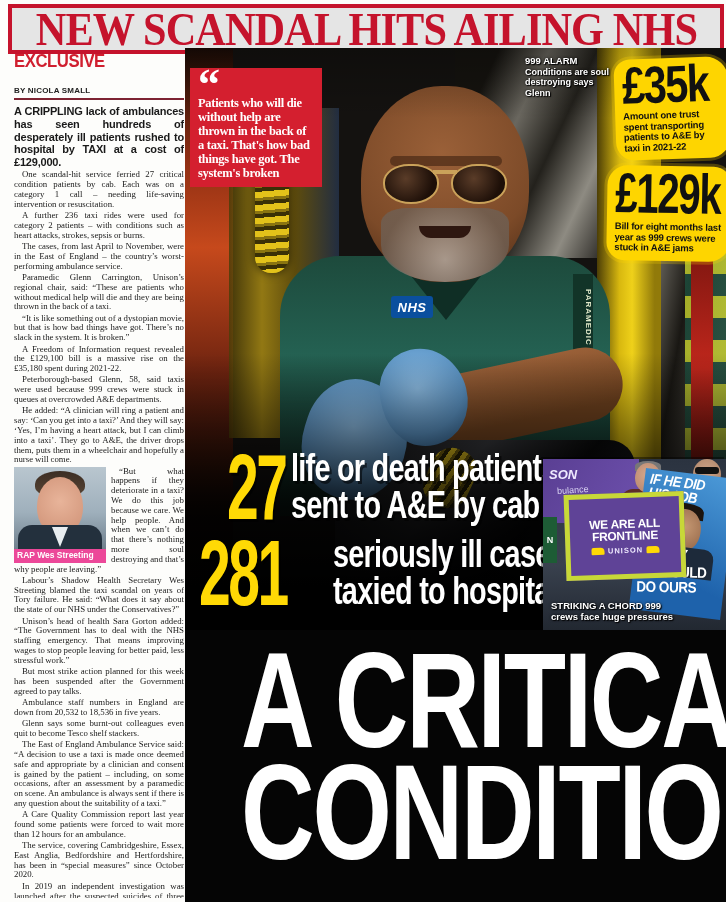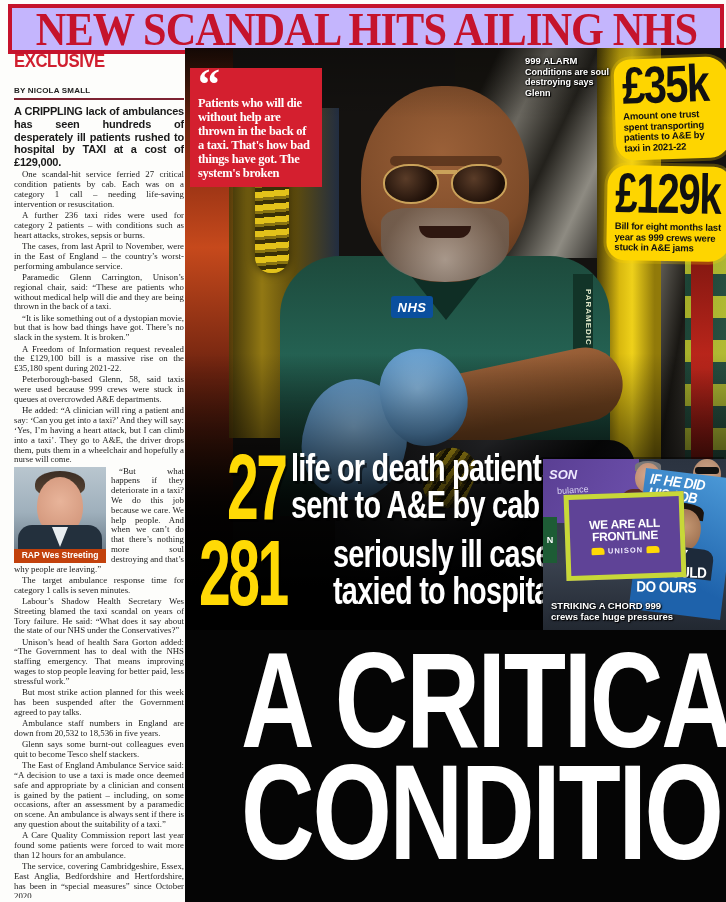--- a/index.html
+++ b/index.html
@@ -1,21 +1,21 @@
 <!DOCTYPE html>
 <html><head>
 <meta charset="utf-8">
 <style>
   html,body{margin:0;padding:0;background:#e8e8e8;}
   .page{position:relative;width:726px;height:902px;background:#fdfdfb;overflow:hidden;
         font-family:"Liberation Sans",sans-serif;}
   .abs{position:absolute;}
 
   
-  .banner{left:8px;top:4px;width:708px;height:42px;border:4px solid #c5132c;background:#c4b5fd;
+  .banner{left:8px;top:4px;width:708px;height:42px;border:4px solid #c5132c;background:#e5e5e5;
           display:flex;align-items:center;justify-content:center;overflow:hidden;}
   .banner span{font-family:"Liberation Serif",serif;font-weight:bold;color:#c5132c;font-size:47px;
           white-space:nowrap;transform:scaleX(.9);letter-spacing:-1px;line-height:36px;}
 
   
   .column{left:14px;top:52px;width:170px;height:846px;overflow:hidden;color:#1a1a1a;}
   .kicker{color:#d01f2f;font-weight:bold;font-size:19px;letter-spacing:-.5px;transform:scaleX(.88);
           transform-origin:left;line-height:17px;}
   .byline{font-size:8px;font-weight:bold;color:#222;letter-spacing:.2px;margin-top:17px;}
   .rule{height:2px;background:#7d2332;margin:3px 0 5px 0;}
@@ -25,21 +25,21 @@
   .wes{float:left;width:92px;margin:2px 5px 1px 0;}
   .wes-pic{position:relative;width:92px;height:82px;background:linear-gradient(180deg,#b9c6cf,#9fb0bc 55%,#70808d);overflow:hidden;}
   .wes-face{position:absolute;left:23px;top:10px;width:46px;height:58px;border-radius:50% 50% 46% 46%;
             background:radial-gradient(circle at 50% 42%,#e8b49a,#d59a7f 70%,#b87f66);}
   .wes-hair{position:absolute;left:21px;top:4px;width:50px;height:26px;border-radius:50% 50% 40% 40%;
             background:linear-gradient(180deg,#3c2e24,#574434);}
   .wes-suit{position:absolute;left:4px;top:58px;width:84px;height:26px;border-radius:14px 14px 0 0;
             background:#23303d;}
   .wes-shirt{position:absolute;left:38px;top:60px;width:16px;height:20px;background:#e9edf0;
             clip-path:polygon(0 0,100% 0,50% 100%);}
-  .wes-cap{background:#c2410c;color:#fff;font-size:8.5px;font-weight:bold;padding:2px 3px;line-height:9.5px;text-align:center;}
+  .wes-cap{background:#ec4899;color:#fff;font-size:8.5px;font-weight:bold;padding:2px 3px;line-height:9.5px;}
 
   
   .photo{left:185px;top:48px;width:541px;height:587px;background:#141210;overflow:hidden;}
   .ph-left-door{left:0;top:0;width:48px;height:100%;
       background:linear-gradient(180deg,#1a0c06,#8a2c12 18%,#c6491c 34%,#702410 55%,#120804 80%);}
   .ph-yellow-frame{left:44px;top:60px;width:110px;height:330px;
       background:linear-gradient(90deg,#4a3c08,#a88a14 30%,#6b560c 60%,#24324a 100%);opacity:.85;}
   .coil{left:70px;top:105px;width:34px;height:120px;border-radius:16px;
       background:repeating-linear-gradient(175deg,#e3c21a 0 6px,#8a7410 6px 9px,#3a3006 9px 13px);
       box-shadow:0 0 10px rgba(0,0,0,.6);}
@@ -175,21 +175,20 @@
       <div class="wes">
         <div class="wes-pic">
           <div class="wes-hair"></div>
           <div class="wes-face"></div>
           <div class="wes-suit"></div>
           <div class="wes-shirt"></div>
         </div>
         <div class="wes-cap">RAP Wes Streeting</div>
       </div>
       <p>“But what happens if they deteriorate in a taxi? We do this job because we care. We help people. And when we can’t do that there’s nothing more soul destroying and that’s why people are leaving.”</p>
-      <p>The target ambulance response time for category 1 calls is seven minutes.</p>
       <p>Labour’s Shadow Health Secretary Wes Streeting blamed the taxi scandal on years of Tory failure. He said: “What does it say about the state of our NHS under the Conservatives?”</p>
       <p>Unison’s head of health Sara Gorton added: “The Government has to deal with the NHS staffing emergency. That means improving wages to stop people leaving for better paid, less stressful work.”</p>
       <p>But most strike action planned for this week has been suspended after the Government agreed to pay talks.</p>
       <p>Ambulance staff numbers in England are down from 20,532 to 18,536 in five years.</p>
       <p>Glenn says some burnt-out colleagues even quit to become Tesco shelf stackers.</p>
       <p>The East of England Ambulance Service said: “A decision to use a taxi is made once deemed safe and appropriate by a clinician and consent is gained by the patient – including, on some occasions, after an assessment by a paramedic on scene. An ambulance is always sent if there is any question about the suitability of a taxi.”</p>
       <p>A Care Quality Commission report last year found some patients were forced to wait more than 12 hours for an ambulance.</p>
       <p>The service, covering Cambridgeshire, Essex, East Anglia, Bedfordshire and Hertfordshire, has been in “special measures” since October 2020.</p>
       <p>In 2019 an independent investigation was launched after the suspected suicides of three male staff in 11 days. A report criticised working culture and said bosses needed to help staff with mental health.</p>
     </div>

